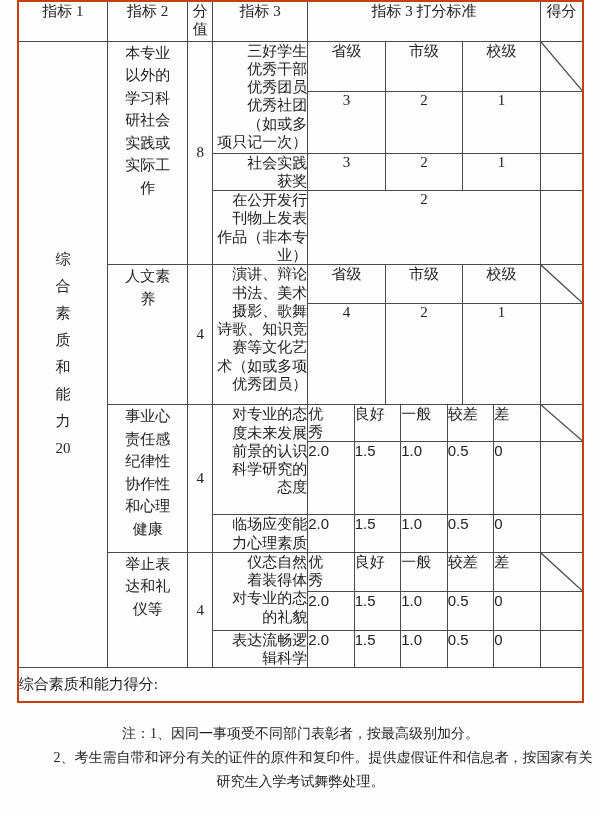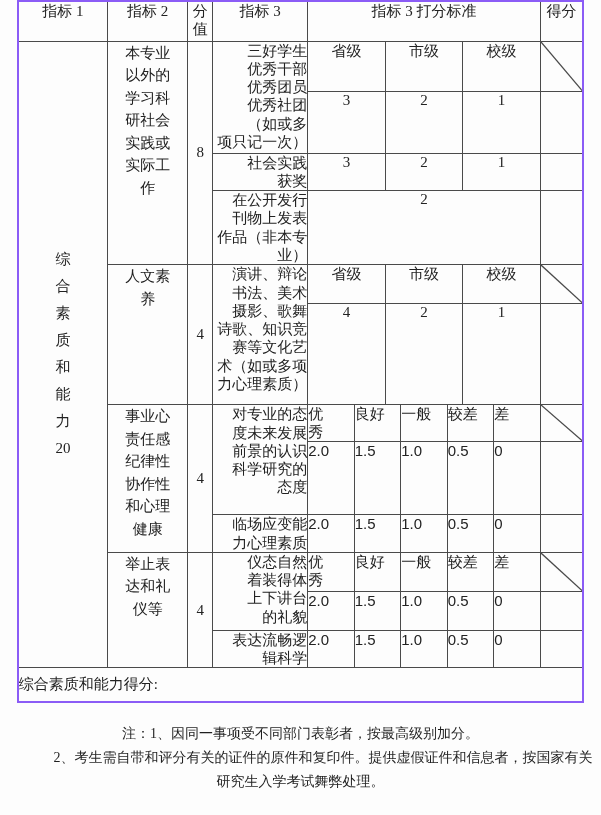--- a/index.html
+++ b/index.html
@@ -17,21 +17,21 @@
     font-size: 20px;
     font-weight: bold;
     letter-spacing: 1px;
     color: #1b1b1b;
   }
   table.score-table {
     width: 566px;
     margin: 0 auto;
     border-collapse: collapse;
     table-layout: fixed;
-    border: 2px solid #8b5cf6;
+    border: 2px solid #c2410c;
   }
   table.score-table td, table.score-table th {
     border: 1px solid #4a4a4a;
     padding: 0;
     font-weight: normal;
     font-size: 15px;
     overflow: hidden;
   }
   
   .r0 { height: 40px; } .r1 { height: 50px; } .r2 { height: 62px; }
@@ -160,21 +160,21 @@
     <tr class="r5">
       <td class="ind2" rowspan="2">人文素
 养</td>
       <td class="pts" rowspan="2">4</td>
       <td class="lbl" rowspan="2">演讲、辩论
 书法、美术
 摄影、歌舞
 诗歌、知识竞
 赛等文化艺
 术（如或多项
-力心理素质）</td>
+优秀团员）</td>
       <td class="lvl" colspan="5">省级</td>
       <td class="lvl" colspan="5">市级</td>
       <td class="lvl" colspan="5">校级</td>
       <td class="diag">
         <svg viewBox="0 0 100 100" preserveAspectRatio="none">
               <line x1="0" y1="0" x2="100" y2="100" stroke="#4a4a4a" stroke-width="1.3" vector-effect="non-scaling-stroke"></line>
             </svg>
       </td>
     </tr>
 
@@ -231,21 +231,21 @@
       <td></td>
     </tr>
 
     <tr class="r10">
       <td class="ind2" rowspan="3">举止表
 达和礼
 仪等</td>
       <td class="pts" rowspan="3">4</td>
       <td class="lbl" rowspan="2">仪态自然
 着装得体
-上下讲台
+对专业的态
 的礼貌</td>
       <td class="lvl lvl5" colspan="3">优
 秀</td>
       <td class="lvl lvl5" colspan="3">良好</td>
       <td class="lvl lvl5" colspan="3">一般</td>
       <td class="lvl lvl5" colspan="3">较差</td>
       <td class="lvl lvl5" colspan="3">差</td>
       <td class="diag">
         <svg viewBox="0 0 100 100" preserveAspectRatio="none">
               <line x1="0" y1="0" x2="100" y2="100" stroke="#4a4a4a" stroke-width="1.3" vector-effect="non-scaling-stroke"></line>

